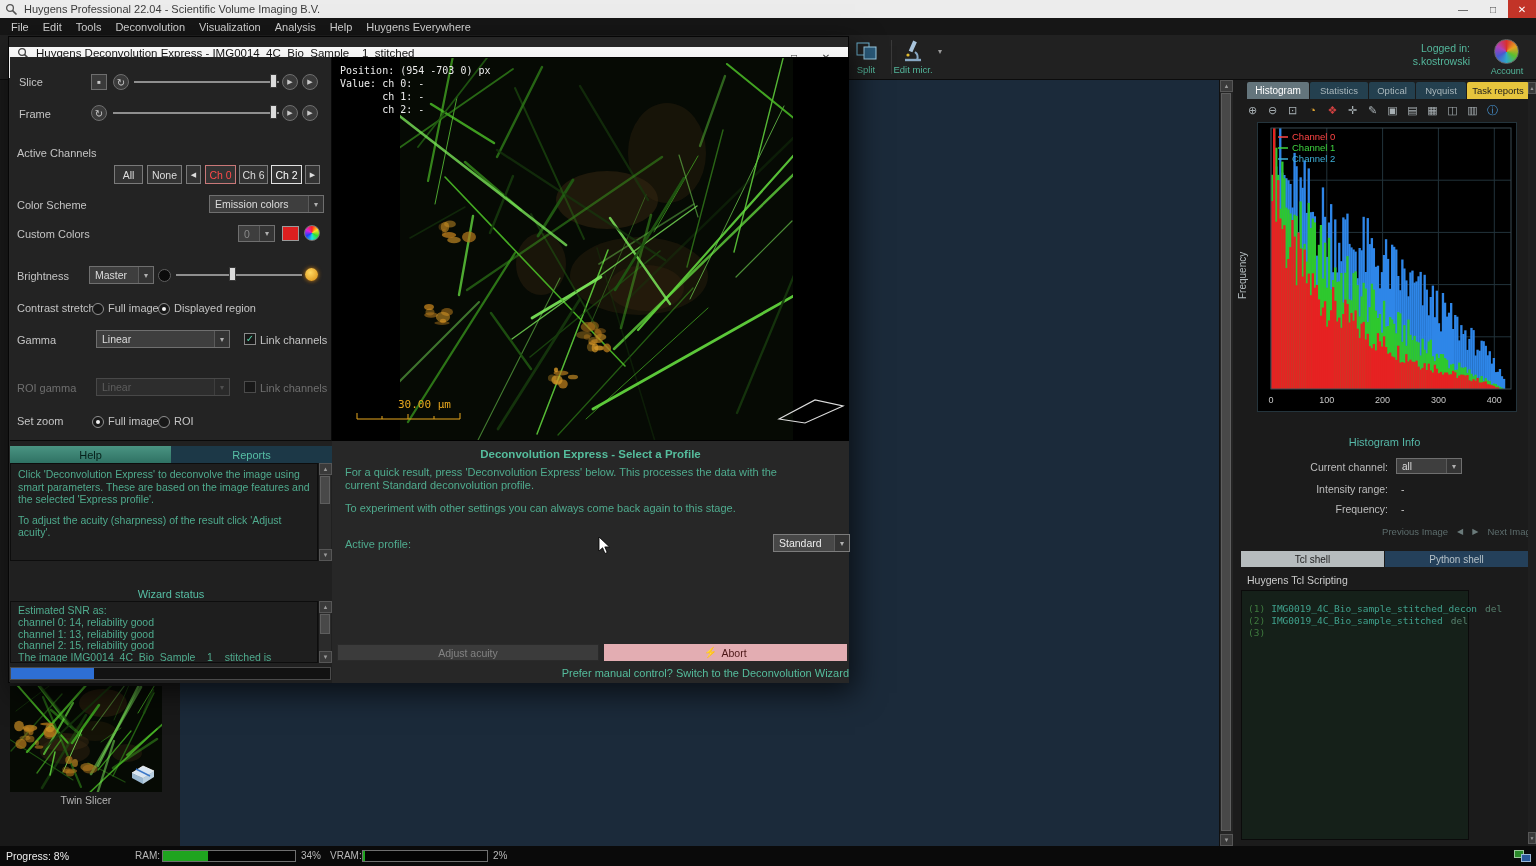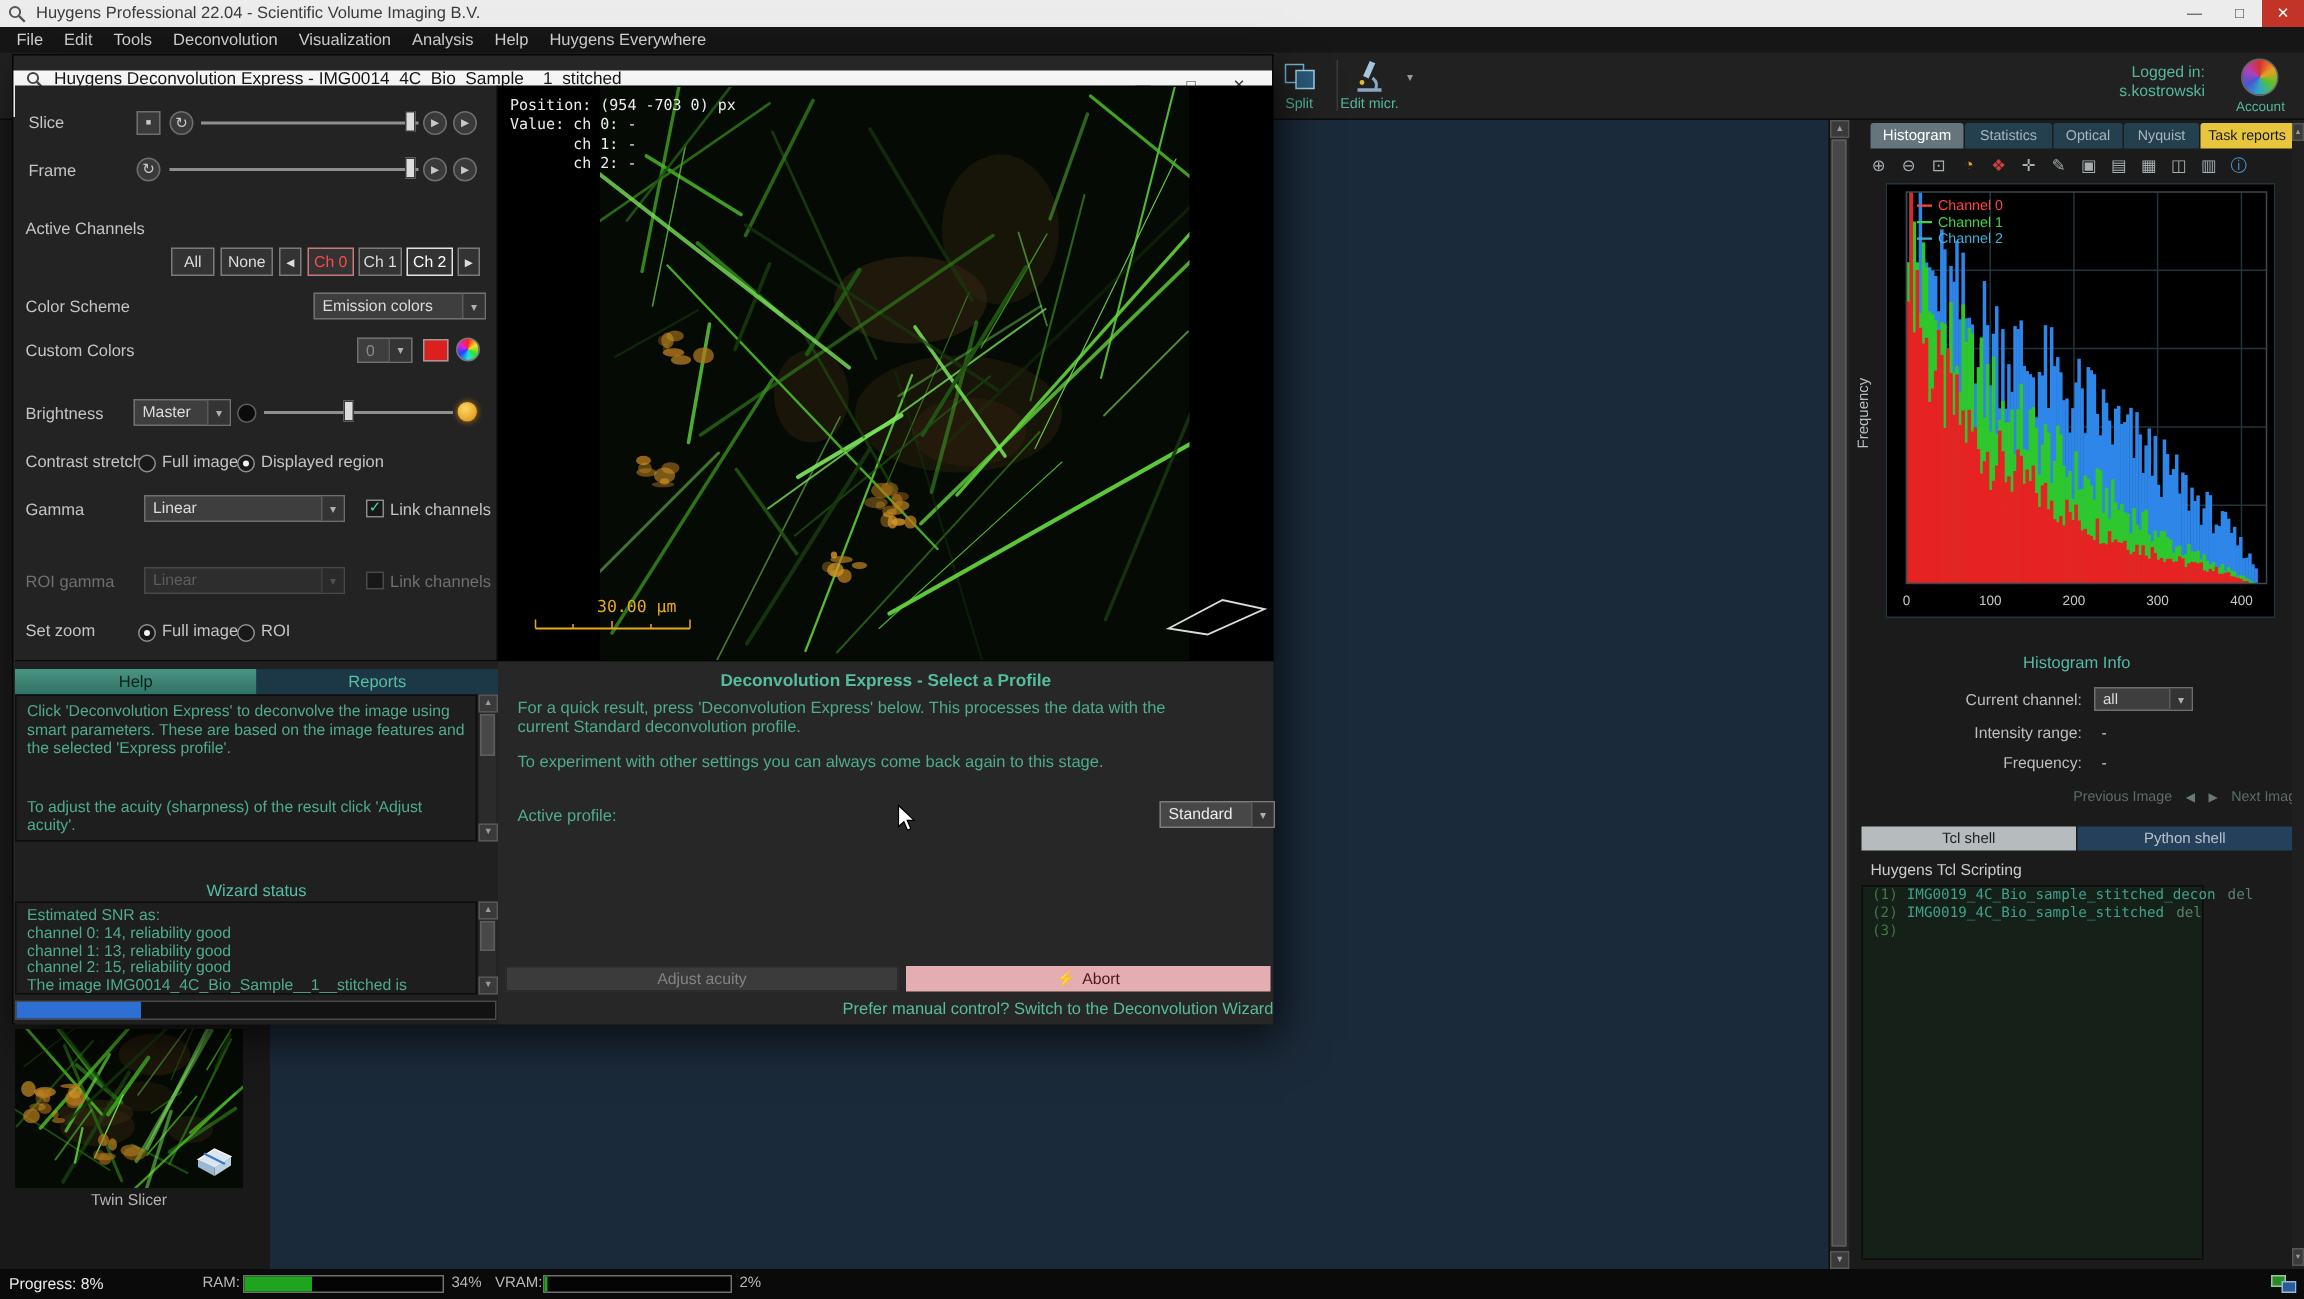--- a/index.html
+++ b/index.html
@@ -79,21 +79,21 @@
   .ricon{width:15px;height:14px;font-size:11px;color:#a7afb3;display:flex;align-items:center;justify-content:center}
   .ricon:nth-child(4){color:#d8a030}
   .ricon:nth-child(5){color:#cf4040}
   .ricon:nth-child(13){color:#4898d8}
   .freq-label{position:absolute;left:4px;top:110px;height:170px;writing-mode:vertical-rl;transform:rotate(180deg);font-size:10px;color:#b5bdc0;text-align:center}
   .rrow-label{position:absolute;font-size:10.5px;color:#bdbdbd;text-align:right;white-space:nowrap}
   .rrow-val{position:absolute;font-size:10.5px;color:#c8c8c8}
   .stab{flex:1;height:16px;display:flex;align-items:center;justify-content:center;font-size:10px}
   .stab.tcl{background:#b6bcbe;color:#1e1e1e}
   .stab.py{background:#24405a;color:#b6c2c8}
-  .console{position:absolute;left:8px;top:510px;width:228px;bottom:6px;background:#152019;border:1px solid #0b0b0b;padding:0 6px}
+  .console{position:absolute;left:8px;top:510px;width:228px;bottom:6px;background:#152019;border:1px solid #0b0b0b;padding:12px 6px}
   .cline{font-family:"DejaVu Sans Mono",monospace;font-size:9.5px;line-height:12px;white-space:nowrap}
   .cnum{color:#3f7a3f;margin-right:6px}
   .ctext{color:#3fa08c}
   .ctag{color:#57806e;margin-left:8px}
 
   
   .statusbar{position:absolute;left:0;top:846px;width:1536px;height:20px;background:#0a0a0a}
   .gauge{position:absolute;top:3.5px;height:12px;background:#040404;border:1px solid #6f6f6f}
   .gauge-fill{height:100%;background:#1fa41f}
   .sb-text{position:absolute;top:0;line-height:20px;font-size:10px;color:#b8b8b8;white-space:nowrap}
@@ -675,21 +675,21 @@
         <span class="knob" style="left:157px"></span>
       </div>
     <div class="rbtn g-play" style="left:272px;top:48px"></div>
     <div class="rbtn g-play" style="left:292px;top:48px"></div>
 
     <div class="lbl" style="left:7px;top:90px">Active Channels</div>
     <div class="btn" style="left:104px;top:108px;width:29px">All</div>
     <div class="btn" style="left:137px;top:108px;width:35px">None</div>
     <div class="btn arrow-left" style="left:176px;top:108px;width:15px;font-size:7px"></div>
     <div class="btn" style="left:195px;top:108px;width:31px;color:#ff4a4a;border-color:#c87878">Ch 0</div>
-    <div class="btn" style="left:229px;top:108px;width:29px">Ch 1</div>
+    <div class="btn" style="left:229px;top:108px;width:29px">Ch 6</div>
     <div class="btn" style="left:261px;top:108px;width:31px;border-color:#e2e2e2;color:#fff">Ch 2</div>
     <div class="btn arrow-right" style="left:295px;top:108px;width:15px;font-size:7px"></div>
 
     <div class="lbl" style="left:7px;top:142px">Color Scheme</div>
     <div class="dd" style="left:199px;top:138px;width:115px">
         <span class="t">Emission colors</span>
         <span class="a"></span>
       </div>
 
     <div class="lbl" style="left:7px;top:171px">Custom Colors</div>
@@ -868,21 +868,21 @@
       </div>
     <div class="abs" style="top:226px;width:100%;text-align:right;font-size:11px;color:#55bd9d">Prefer manual control? Switch to the Deconvolution Wizard</div>
   </div>
 
   <div class="helppanel">
     <div class="abs" style="left:0;top:5px;width:100%;display:flex">
       <div class="htab sel">Help</div>
       <div class="htab rep">Reports</div>
     </div>
     <div class="txtarea" style="left:0;top:22px;width:308px;height:98px">
-      <div style="margin-bottom:26px">Click 'Deconvolution Express' to deconvolve the image using smart parameters. These are based on the image features and the selected 'Express profile'.</div>
+      <div style="margin-bottom:8px">Click 'Deconvolution Express' to deconvolve the image using smart parameters. These are based on the image features and the selected 'Express profile'.</div>
       <div>To adjust the acuity (sharpness) of the result click 'Adjust acuity'.</div>
     </div>
     <div class="scroll" style="left:308px;top:22px;height:98px">
       <div class="sar up" style="top:0"></div>
       <div class="sth" style="top:13px;height:28px"></div>
       <div class="sar dn" style="bottom:0"></div>
     </div>
     <div class="abs" style="top:147px;width:100%;text-align:center;font-size:11px;color:#57bfa5">Wizard status</div>
     <div class="txtarea" style="left:0;top:160px;width:308px;height:62px;line-height:11.8px;padding-top:3px">
       <div>Estimated SNR as:</div>

